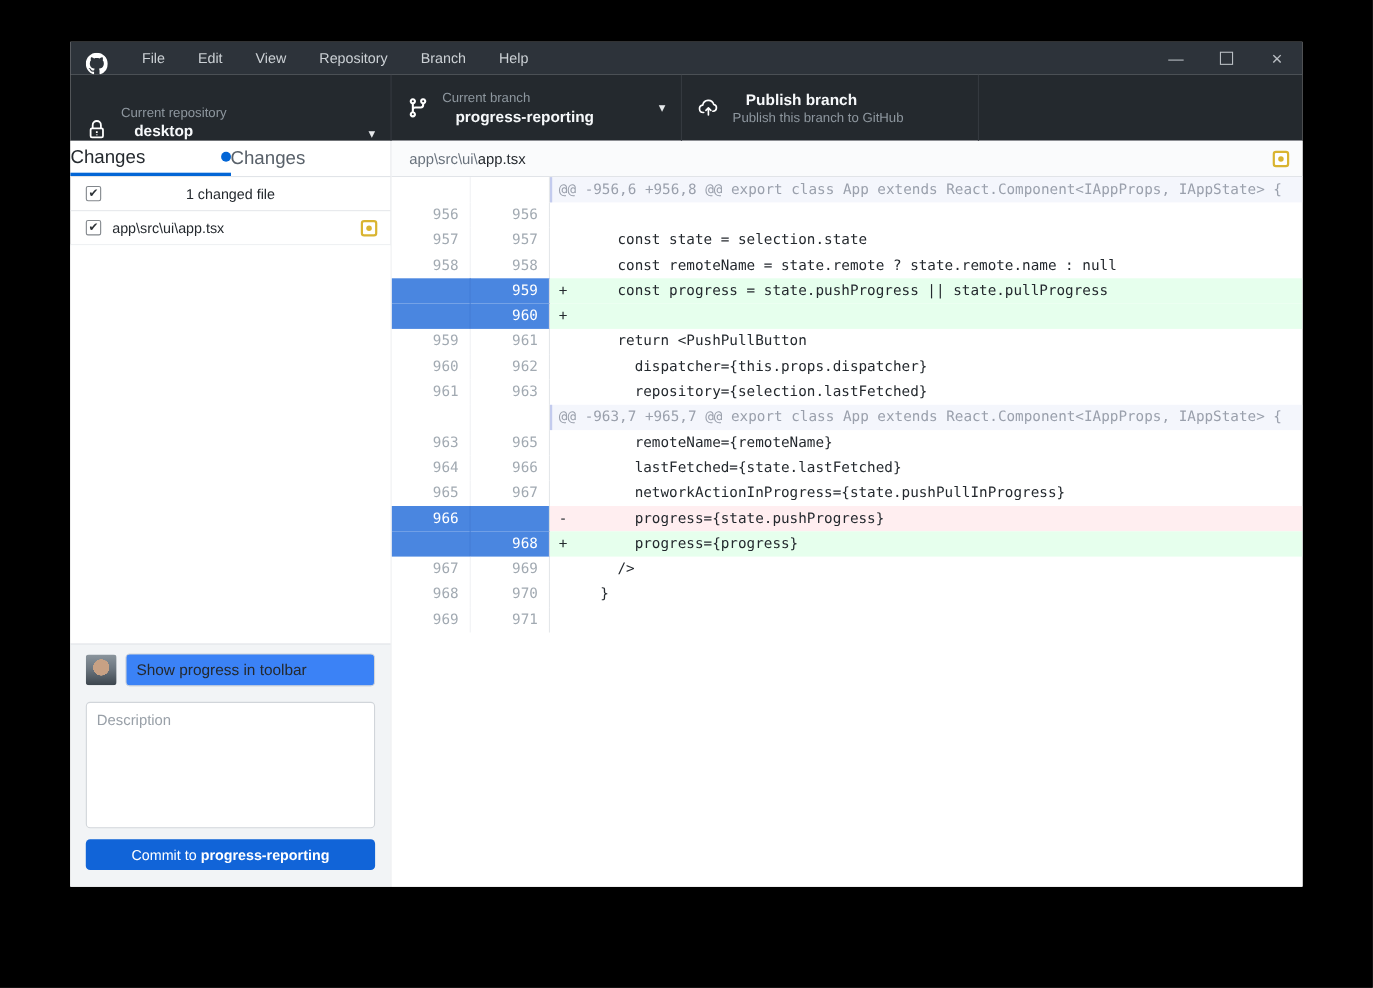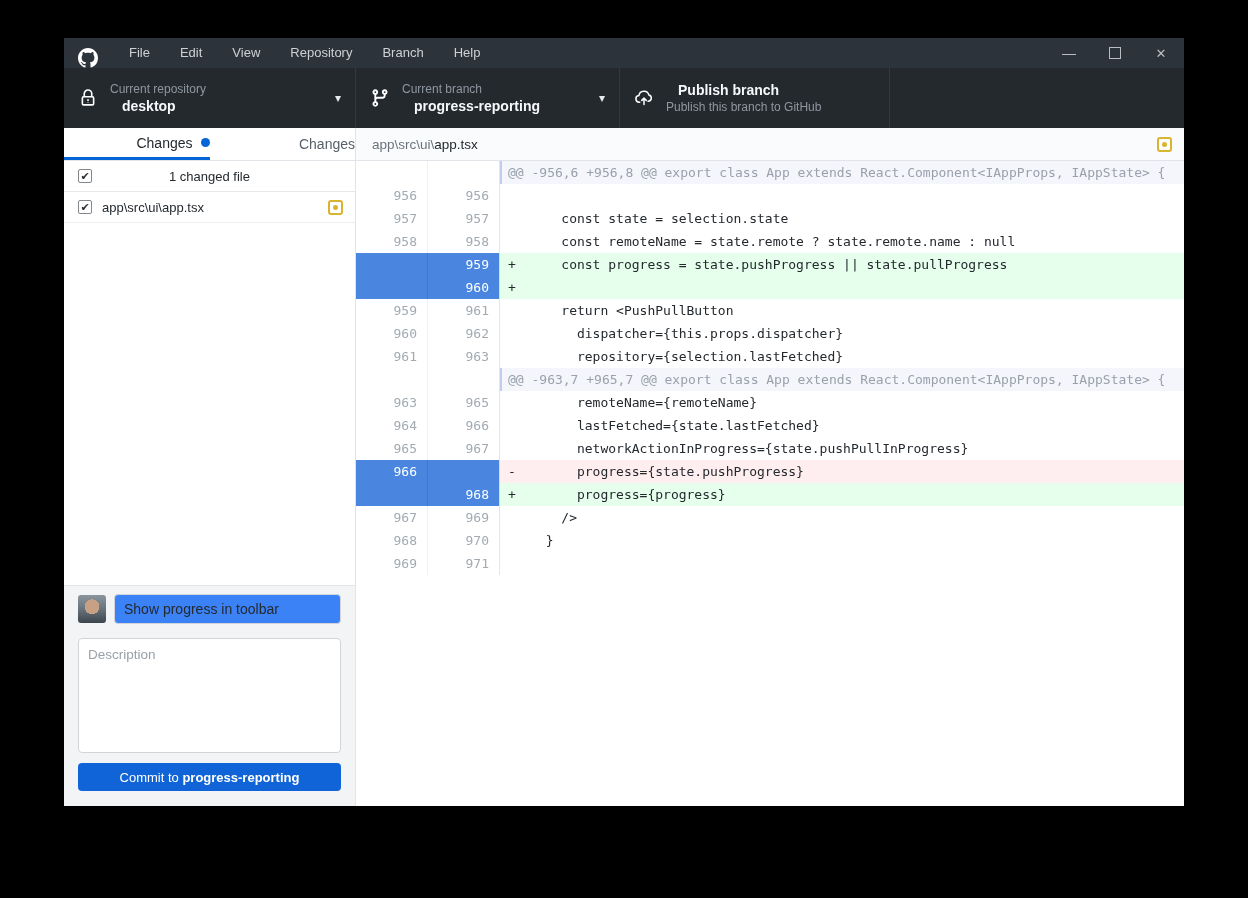--- a/index.html
+++ b/index.html
@@ -31,40 +31,40 @@
 
   
   .toolbar{
     height:60px;flex:none;background:var(--toolbar_bg,#24292e);
     display:flex;color:#fff;
   }
   .tb-section{
     display:flex;align-items:center;box-sizing:border-box;
     padding:0 14px;position:relative;border-right:1px solid #34393f;
   }
-  .tb-section.repo{width:292px;}
+  .tb-section.repo{width:292px;align-items:flex-end;}
   .tb-section.branch{width:264px;}
   .tb-section.publish{width:270px;}
   .tb-icon{width:20px;height:20px;flex:none;margin-right:12px;display:block;}
   .tb-text{display:flex;flex-direction:column;justify-content:center;min-width:0;flex:1;}
   .tb-label{font-size:12px;color:#8e979f;line-height:15px;}
   .tb-value{font-size:14px;font-weight:bold;color:#f6f8fa;line-height:18px;white-space:nowrap;padding-left:12px;}
   .tb-sub{font-size:12px;color:#8e979f;line-height:16px;}
   .chevron{color:#e6e9eb;font-size:12px;margin-left:8px;flex:none;}
 
   
   .content{flex:1;display:flex;min-height:0;background:#fff;}
   .sidebar{width:292px;flex:none;display:flex;flex-direction:column;border-right:1px solid #e1e4e8;box-sizing:border-box;}
   .diff-pane{flex:1;display:flex;flex-direction:column;min-width:0;}
 
   
   .tabs{height:32px;flex:none;display:flex;border-bottom:1px solid #e1e4e8;}
   .tab{
-    flex:1;display:flex;align-items:center;justify-content:flex-end;
-    font-size:14px;color:#586069;position:relative;box-sizing:border-box;
+    flex:1;display:flex;align-items:center;justify-content:space-between;
+    font-size:17px;color:#586069;position:relative;box-sizing:border-box;
   }
   .tab.active{color:#24292e;border-bottom:3px solid var(--accent_blue,#0366d6);}
   .tab .dot{width:9px;height:9px;border-radius:50%;background:var(--accent_blue,#0366d6);margin-left:8px;}
 
   
   .list-header-row{
     height:30px;flex:none;position:relative;border-bottom:1px solid #e6e8eb;
     display:flex;align-items:center;justify-content:center;font-size:13px;color:#24292e;
   }
   .list-header-row .checkbox{position:absolute;left:14px;}

